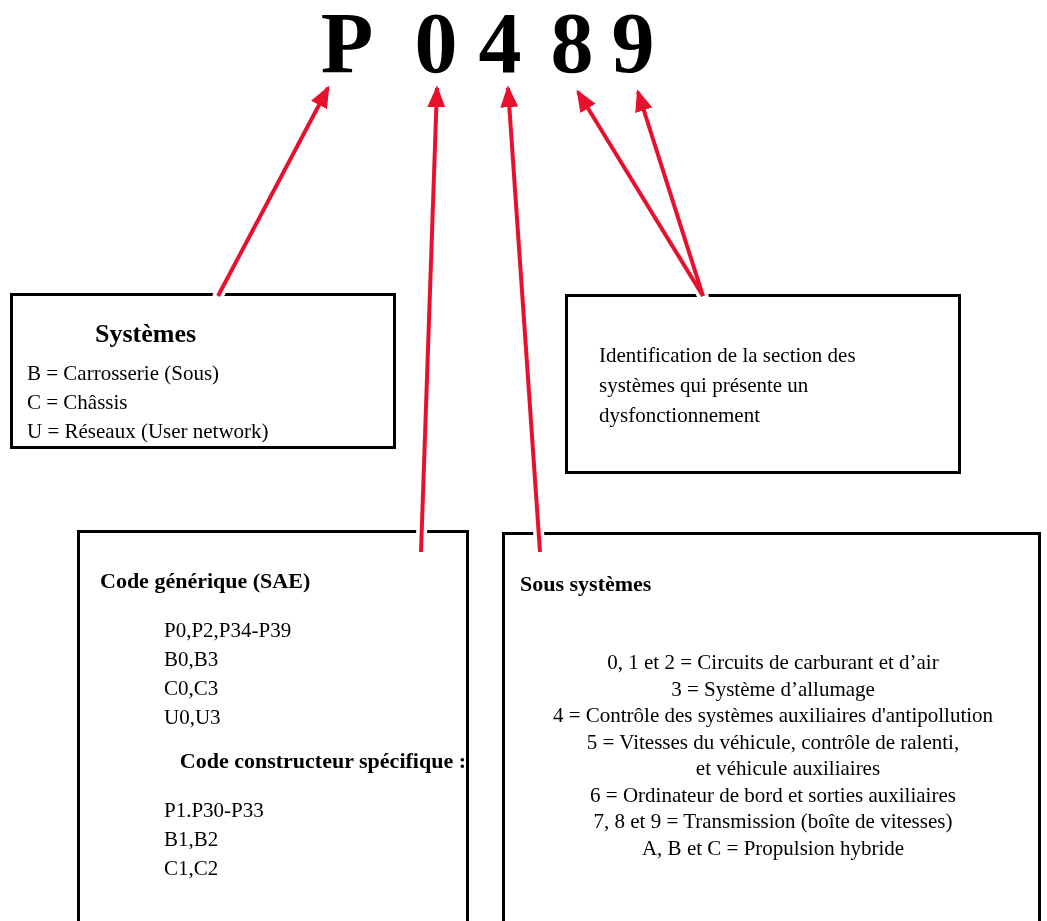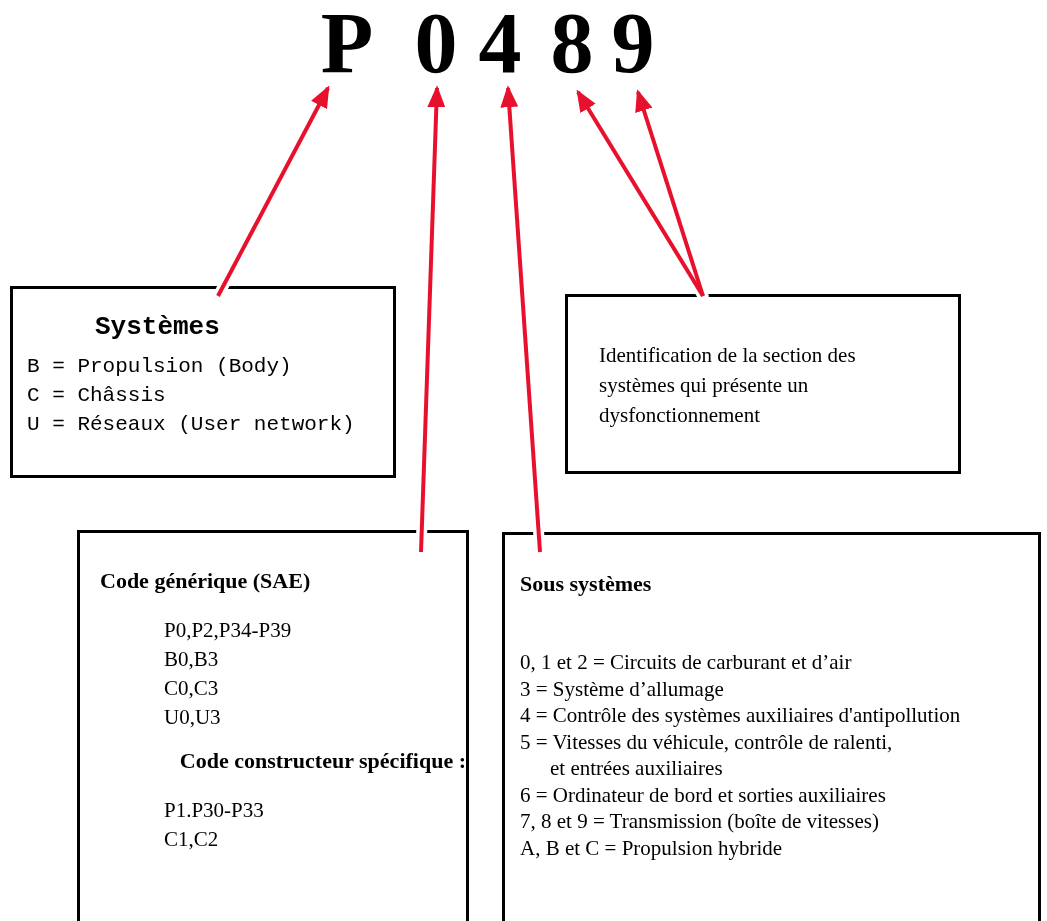--- a/index.html
+++ b/index.html
@@ -17,21 +17,21 @@
     font-size: 86px; line-height: 86px; font-weight: bold;
     letter-spacing: 0;
   }
 
   
   .box {
     position: absolute; box-sizing: border-box;
     border: 3px solid var(--border, #000);
     background: #fff; z-index: 1;
   }
-  .box-systems     { left: 10px;  top: 286px; width: 386px; height: 192px; font-family: Liberation Mono, monospace; }
+  .box-systems     { left: 10px;  top: 293px; width: 386px; height: 156px; }
   .box-section     { left: 565px; top: 294px; width: 396px; height: 180px; }
   .box-generic     { left: 77px;  top: 530px; width: 392px; height: 480px; }
   .box-subsystems  { left: 502px; top: 532px; width: 539px; height: 494px; }
 
   .txt { white-space: nowrap; }
 
   .box-systems .box-title {
     margin: 23px 0 10px 82px; font-size: 26px; font-weight: bold;
   }
   .box-systems .line { margin-left: 14px; line-height: 29px; font-size: 21px; }
@@ -41,21 +41,21 @@
     white-space: pre-line;
   }
 
   .box-generic .box-title { margin-left: 20px; font-size: 22px; font-weight: bold; }
   .box-generic .title-sae { margin-top: 35px; }
   .box-generic .title-manufacturer { margin-top: 16px; text-align: right; }
   .box-generic .sublist { margin: 22px 0 0 66px; }
   .box-generic .sublist .line { line-height: 29px; font-size: 21px; margin-left: 18px; }
 
   .box-subsystems .box-title { margin: 36px 0 0 15px; font-size: 22px; font-weight: bold; }
-  .box-subsystems .list { margin: 52px 12px 0 15px; }
+  .box-subsystems .list { margin: 52px 12px 0 15px; text-align: center; }
   .box-subsystems .list .line { line-height: 26.5px; font-size: 21px; }
   .box-subsystems .list .line.indent { padding-left: 30px; }
 
   
   svg.arrows {
     position: absolute; left: 0; top: 0; z-index: 3;
     pointer-events: none;
   }
   .arrow-under { stroke: #ffffff; stroke-width: 11; fill: none; stroke-linecap: round; }
   .arrow-line  { stroke: var(--arrow, #e8112d); stroke-width: 4; fill: none; }
@@ -69,21 +69,21 @@
   <div>
     <span class="code-char" style="left:347px">P</span>
     <span class="code-char" style="left:436px">0</span>
     <span class="code-char" style="left:500px">4</span>
     <span class="code-char" style="left:572px">8</span>
     <span class="code-char" style="left:633px">9</span>
   </div>
 
   <div class="box box-systems">
     <div class="box-title txt">Systèmes</div>
-    <div class="line txt">B = Propulsion (Body)</div>
+    <div class="line txt">B = Carrosserie (Sous)</div>
     <div class="line txt">C = Châssis</div>
     <div class="line txt">U = Réseaux (User network)</div>
   </div>
 
   <div class="box box-section">
     <div class="section-text">Identification de la section des
 systèmes qui présente un
 dysfonctionnement</div>
   </div>
 
@@ -91,32 +91,33 @@
     <div class="box-title title-sae txt">Code générique (SAE)</div>
     <div class="sublist">
       <div class="line txt">P0,P2,P34-P39</div>
       <div class="line txt">B0,B3</div>
       <div class="line txt">C0,C3</div>
       <div class="line txt">U0,U3</div>
     </div>
     <div class="box-title title-manufacturer txt">Code constructeur spécifique :</div>
     <div class="sublist">
       <div class="line txt">P1.P30-P33</div>
+      <div class="line txt">B1,B2</div>
       <div class="line txt">C1,C2</div>
     </div>
   </div>
 
   <div class="box box-subsystems">
     <div class="box-title txt">Sous systèmes</div>
     <div class="list">
       <div class="line txt">0, 1 et 2 = Circuits de carburant et d’air</div>
       <div class="line txt">3 = Système d’allumage</div>
       <div class="line txt">4 = Contrôle des systèmes auxiliaires d'antipollution</div>
       <div class="line txt">5 = Vitesses du véhicule, contrôle de ralenti,</div>
-      <div class="line txt indent">et entrées auxiliaires</div>
+      <div class="line txt indent">et véhicule auxiliaires</div>
       <div class="line txt">6 = Ordinateur de bord et sorties auxiliaires</div>
       <div class="line txt">7, 8 et 9 = Transmission (boîte de vitesses)</div>
       <div class="line txt">A, B et C = Propulsion hybride</div>
     </div>
   </div>
 
   <svg class="arrows" width="1047" height="921" viewBox="0 0 1047 921">
     <defs>
       <marker id="ah" markerUnits="strokeWidth" markerWidth="5.5" markerHeight="4.5" refX="4.8" refY="2.25" orient="auto">
         <polygon points="0,0 5.5,2.25 0,4.5" class="ah-fill"></polygon>

